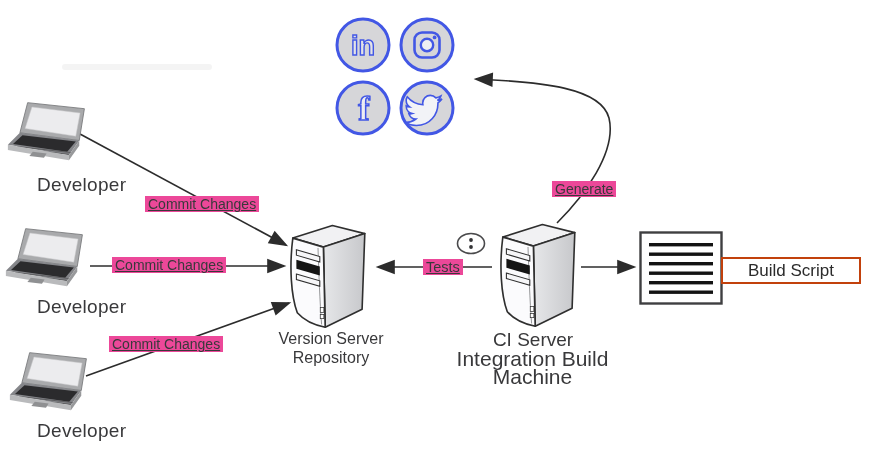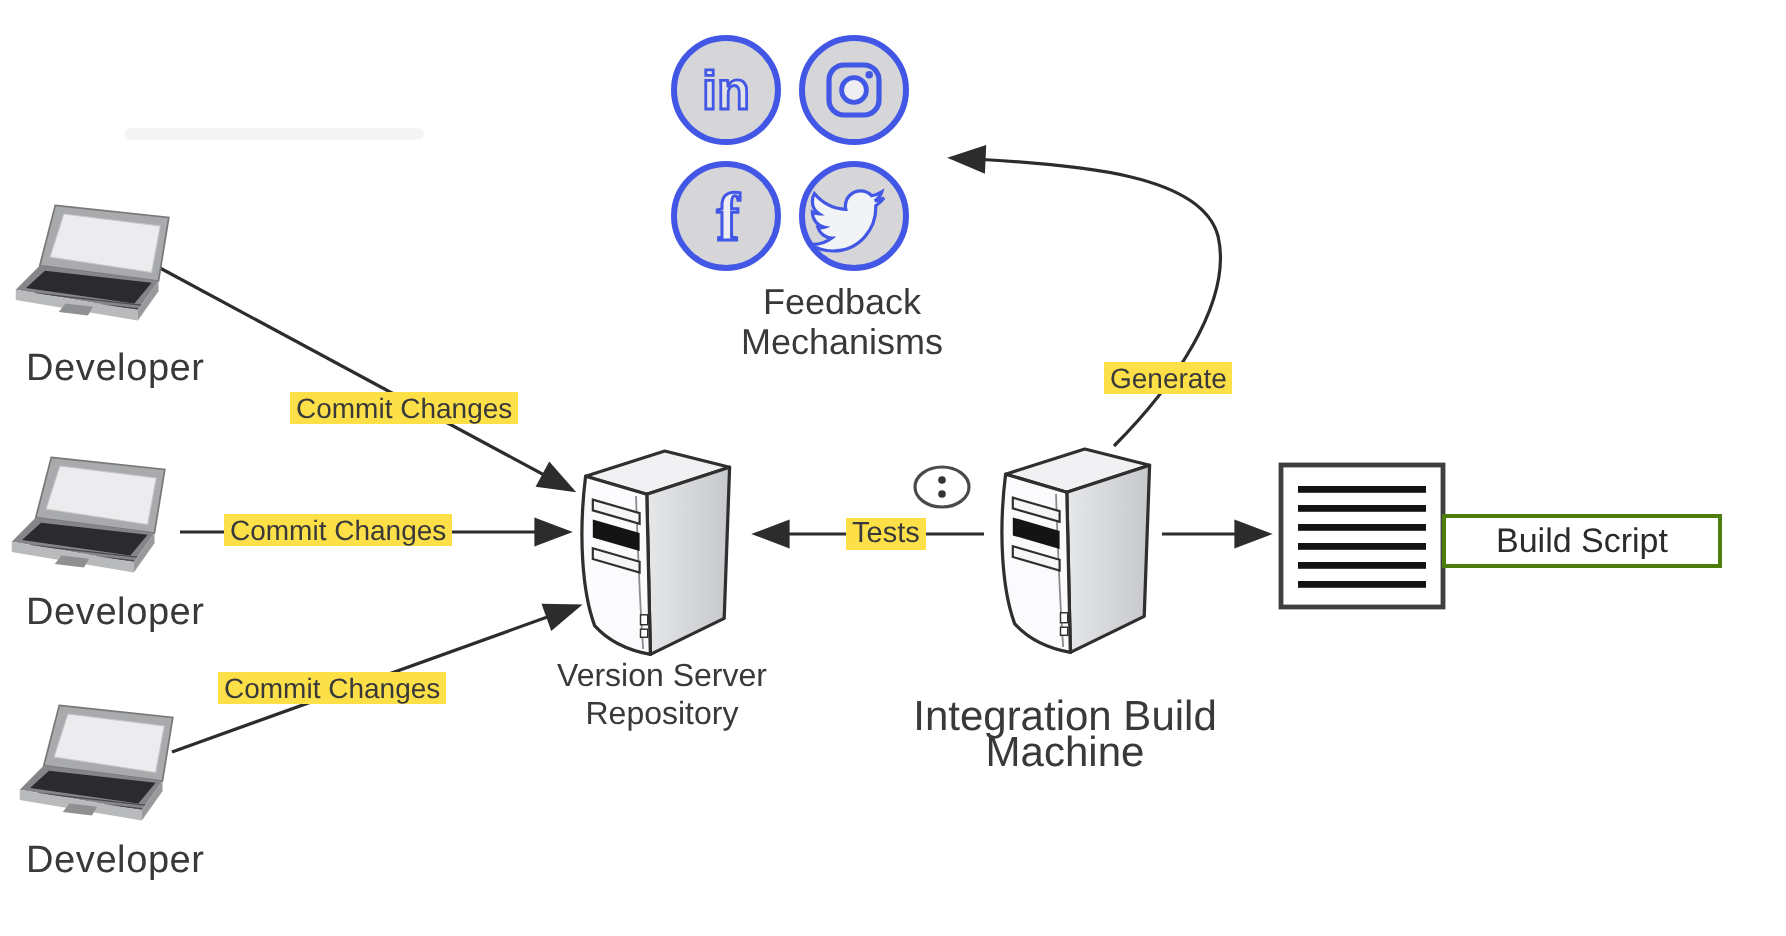--- a/index.html
+++ b/index.html
@@ -15,33 +15,33 @@
   .abs { position: absolute; }
   svg.layer { position:absolute; left:0; top:0; width:893px; height:468px; z-index:1; }
   .node-art { z-index: 2; }
   .lbl {
     position: absolute;
     color: #39393b;
     z-index: 3;
     white-space: pre-line;
   }
   .lbl.center { text-align: center; }
-  .mask { background: #fde047; padding: 0 3px; white-space: nowrap; }
-  .dev-label       { font-size: 19px; letter-spacing: .3px; }
+  .mask { background: #ec4899; padding: 0 3px; white-space: nowrap; text-decoration: underline; }
+  .dev-label       { font-size: 19px; letter-spacing: .3px; margin-left: 24px; }
   .edge-label      { font-size: 14px; }
   .poll-label      { font-size: 14.5px; }
   .feedback-label  { font-size: 18px; line-height: 20px; }
   .repo-label      { font-size: 16px; line-height: 18.5px; }
   .ci-title        { font-size: 19px; }
   .ci-subtitle     { font-size: 21px; line-height: 17.5px; }
   .tasks-label     { font-size: 16.5px; line-height: 19.5px; }
   .build-script-box {
     position: absolute; left: 721px; top: 257px;
     width: 140px; height: 27px;
-    border: 2px solid #4d7c0f;
+    border: 2px solid #c2410c;
     background: #ffffff;
     z-index: 2;
     display: flex; align-items: center; justify-content: center;
     font-size: 17px; color: #2b2b2b;
   }
   .smudge {
     position:absolute; left:62px; top:64px; width:150px; height:6px;
     background: rgba(0,0,0,0.045); border-radius:3px; z-index:0;
   }
 </style>
@@ -125,40 +125,39 @@
   </svg>
   <svg class="abs node-art" style="left:334px; top:79px" width="58" height="58" viewBox="0 0 58 58">
     <circle cx="29" cy="29" r="26" fill="#d6d6d9" stroke="#4257e5" stroke-width="3"></circle>
     <text x="30" y="41" text-anchor="middle" font-family="Liberation Serif, serif" font-size="34" font-weight="bold" fill="#eeeef2" stroke="#4257e5" stroke-width="1.5">f</text>
   </svg>
   <svg class="abs node-art" style="left:398px; top:79px" width="58" height="58" viewBox="0 0 58 58">
     <circle cx="29" cy="29" r="26" fill="#d6d6d9" stroke="#4257e5" stroke-width="3"></circle>
     <path d="M44,20 C42.5,20.7 41,21.2 39.4,21.4 C41,20.4 42.3,18.8 42.9,16.9 C41.4,17.8 39.7,18.5 37.9,18.9 C36.5,17.4 34.5,16.4 32.3,16.4 C28.1,16.4 24.7,19.8 24.7,24 C24.7,24.6 24.8,25.2 24.9,25.7 C18.6,25.4 13,22.4 9.2,17.8 C8.5,19 8.2,20.3 8.2,21.6 C8.2,24.2 9.5,26.6 11.6,27.9 C10.4,27.9 9.2,27.6 8.2,27 L8.2,27.1 C8.2,30.8 10.8,33.9 14.3,34.6 C13.7,34.8 13,34.9 12.3,34.9 C11.8,34.9 11.3,34.8 10.9,34.7 C11.8,37.7 14.6,39.9 17.9,40 C15.3,42 12.1,43.2 8.6,43.2 C8,43.2 7.4,43.2 6.8,43.1 C10.1,45.2 14.1,46.5 18.4,46.5 C32.3,46.5 39.9,34.9 39.9,24.9 L39.9,23.9 C41.4,22.8 42.8,21.5 44,20 Z" fill="#f2f3f7" stroke="#4257e5" stroke-width="1.6"></path>
   </svg>
 
-  <div class="lbl feedback-label center" style="left:351px; top:141px; width:140px">Feedback
-Mechanisms</div>
 
   <div class="lbl edge-label mask" style="left:552px; top:181px">Generate</div>
   <div class="lbl poll-label mask" style="left:423px; top:259px">Tests</div>
 
   <svg class="abs node-art" style="left:282px; top:219px" width="90" height="112" viewBox="0 0 100 122">
       <use href="#tower-shape"></use>
     </svg>
   <div class="lbl repo-label center" style="left:256px; top:330px; width:150px">Version Server
 Repository</div>
 
   <svg class="abs node-art" style="left:492px; top:218px" width="90" height="112" viewBox="0 0 100 122">
       <use href="#tower-shape"></use>
     </svg>
   <svg class="abs node-art" style="left:456px; top:232px" width="30" height="23" viewBox="0 0 30 23">
     <ellipse cx="15" cy="11.5" rx="13.5" ry="10" fill="#ffffff" stroke="#4a4a4c" stroke-width="1.6"></ellipse>
     <circle cx="15" cy="8" r="1.9" fill="#333335"></circle>
     <circle cx="15" cy="15" r="1.9" fill="#333335"></circle>
   </svg>
+  <div class="lbl ci-title center" style="left:467px; top:329px; width:132px">CI Server</div>
   <div class="lbl ci-subtitle center" style="left:450px; top:350px; width:165px">Integration Build
 Machine</div>
 
   <svg class="abs node-art" style="left:639px; top:231px" width="84" height="74" viewBox="0 0 84 74">
     <rect x="1.5" y="1.5" width="81" height="71" fill="#ffffff" stroke="#3f3f41" stroke-width="2.4"></rect>
     <rect x="10" y="12" width="64" height="3.4" fill="#131313"></rect>
     <rect x="10" y="21.5" width="64" height="3.4" fill="#131313"></rect>
     <rect x="10" y="31" width="64" height="3.4" fill="#131313"></rect>
     <rect x="10" y="40.5" width="64" height="3.4" fill="#131313"></rect>
     <rect x="10" y="50" width="64" height="3.4" fill="#131313"></rect>

